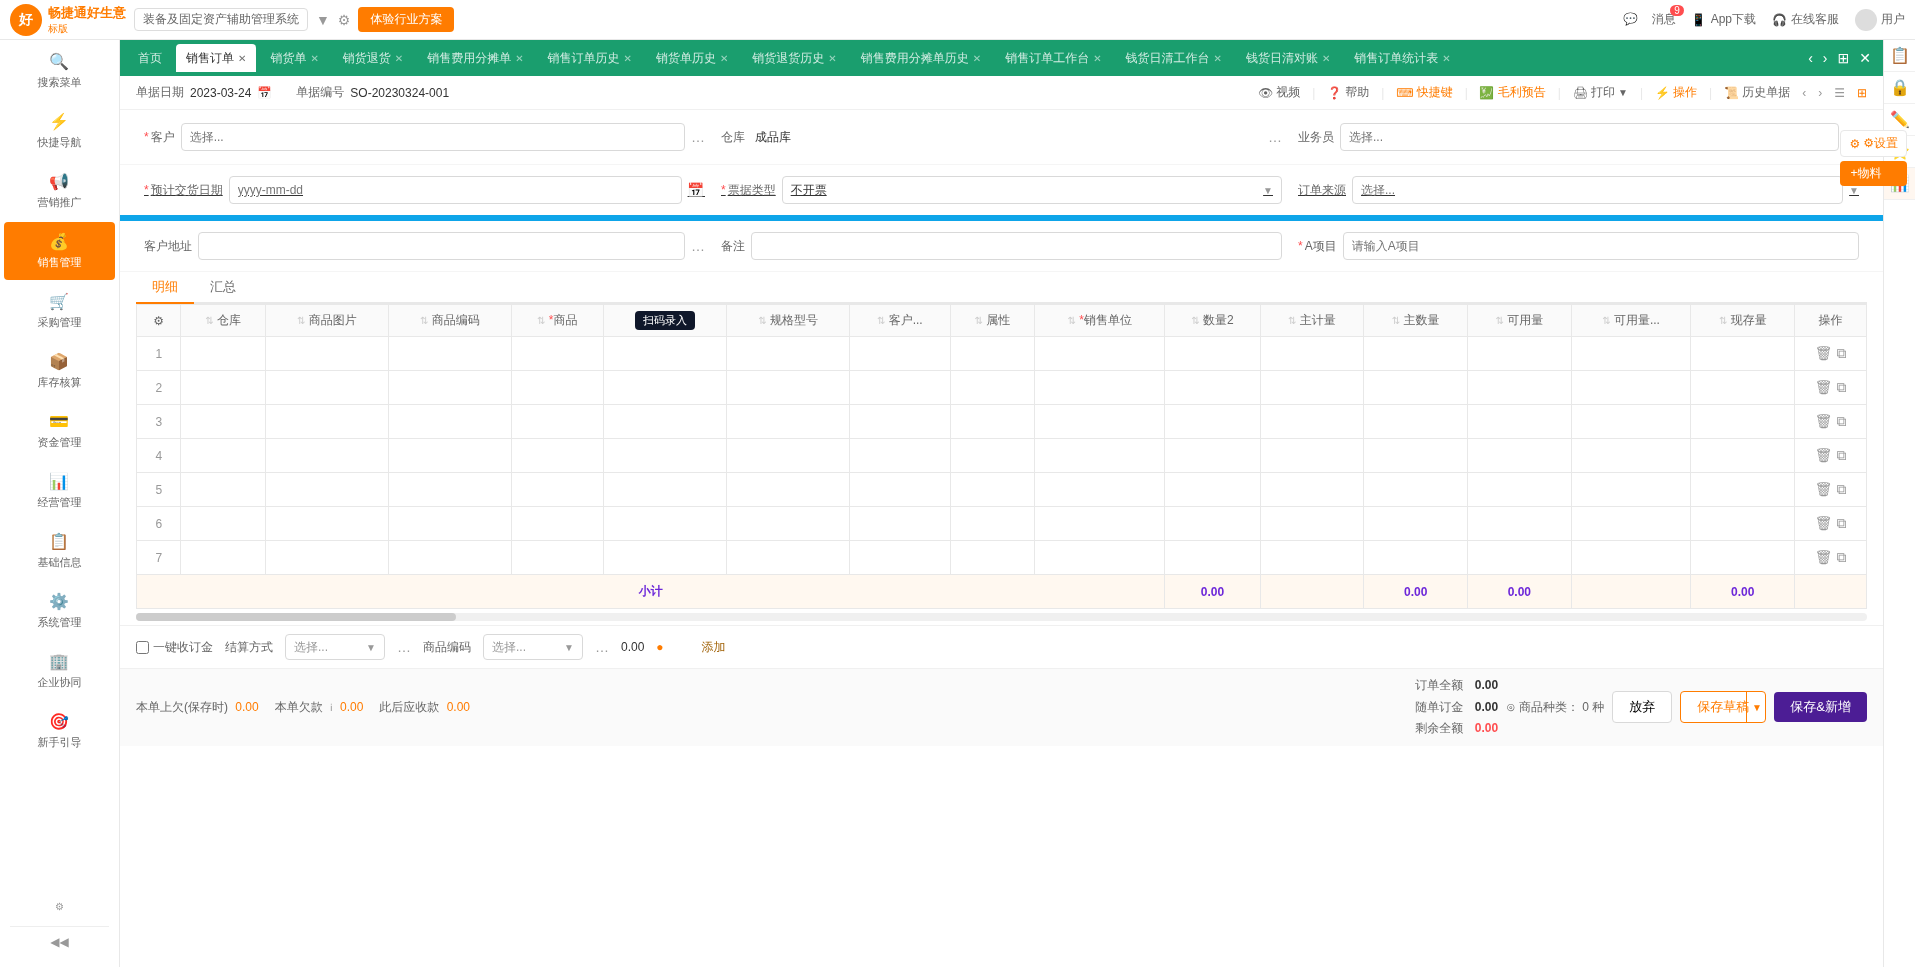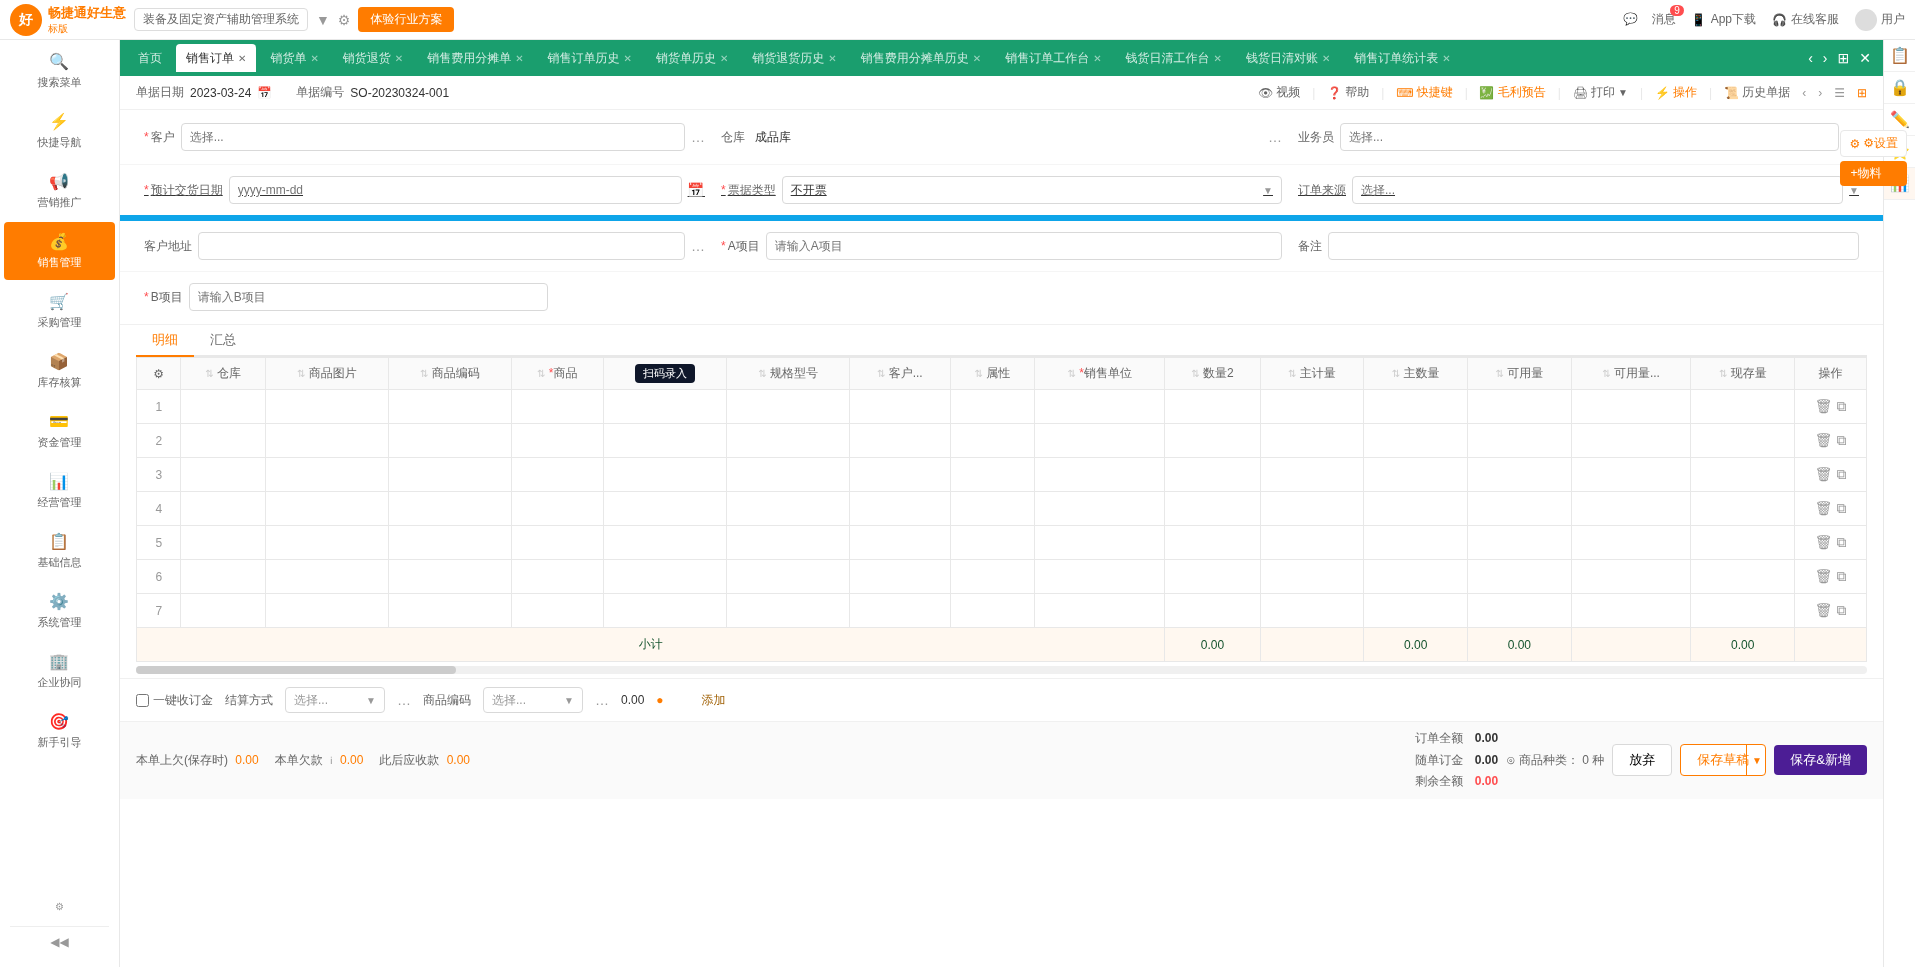--- a/index.html
+++ b/index.html
@@ -51,21 +51,21 @@
     .form-tab { padding: 6px 16px; cursor: pointer; font-size: 13px; color: #666; border-bottom: 2px solid transparent; margin-bottom: -2px; }
     .form-tab.active { color: #ff7c00; border-bottom-color: #ff7c00; font-weight: 500; }
 
     
     .table-area { padding: 0 16px; }
     .data-table { width: 100%; border-collapse: collapse; font-size: 12px; }
     .data-table th { background: #fafafa; border: 1px solid #e8e8e8; padding: 6px 8px; text-align: center; color: #666; font-weight: normal; white-space: nowrap; position: relative; }
     .data-table td { border: 1px solid #e8e8e8; padding: 4px 6px; text-align: center; height: 34px; }
     .row-num { color: #999; }
     .scan-btn { background: #0f172a; color: #fff; border: none; border-radius: 4px; padding: 2px 8px; font-size: 11px; cursor: pointer; }
-    .subtotal-row td { background: #fff8f0; font-weight: 400; color: #14532d; }
+    .subtotal-row td { background: #fff8f0; font-weight: 700; color: #6d28d9; }
     .subtotal-label { text-align: left; color: #666; padding-left: 8px; }
 
     
     .action-icons { display: flex; gap: 4px; justify-content: center; }
     .action-icon { cursor: pointer; color: #999; font-size: 14px; }
     .checkbox-label { display: flex; align-items: center; gap: 4px; cursor: pointer; color: #666; }
     .add-btn { color: #ff7c00; cursor: pointer; display: flex; align-items: center; gap: 2px; }
     .btn-discard { background: #fff; border: 1px solid #d9d9d9; border-radius: 4px; padding: 6px 16px; cursor: pointer; font-size: 13px; }
     .btn-save-draft { background: #fff; border: 1px solid #ff7c00; color: #ff7c00; border-radius: 4px; padding: 6px 16px; cursor: pointer; font-size: 13px; }
     .btn-save-new { background: #4c1d95; color: #fff; border: none; border-radius: 4px; padding: 6px 16px; cursor: pointer; font-size: 13px; }
@@ -344,35 +344,29 @@
           </div>
         </div>
 
         <div style="display:grid;grid-template-columns:1fr 1fr 1fr;padding:6px 16px;border-bottom:1px solid #f5f5f5;">
           <div class="form-cell">
             <span class="form-label">客户地址</span>
             <input class="form-input" placeholder="" style="flex: 1 1 0%;">
             <span class="form-dots">…</span>
           </div>
           <div class="form-cell">
+            <span class="form-label">备注</span>
+            <input class="form-input" placeholder="" style="flex: 1 1 0%;">
+          </div>
+          <div class="form-cell">
             <span class="form-label required">A项目</span>
             <input class="form-input" style="flex: 1 1 0%;" placeholder="请输入A项目">
           </div>
-          <div class="form-cell">
-            <span class="form-label">备注</span>
-            <input class="form-input" placeholder="" style="flex: 1 1 0%;">
-          </div>
-        </div>
-
-        <div style="padding:6px 16px 8px;border-bottom:1px solid #f0f0f0;">
-          <div class="form-cell" style="display:flex;align-items:center;gap:6px;max-width:420px;">
-            <span class="form-label required">B项目</span>
-            <input class="form-input" style="flex: 1 1 0%;" placeholder="请输入B项目">
-          </div>
-        </div>
+        </div>
+
 
         <div style="position:absolute;right:8px;top:130px;display:flex;flex-direction:column;gap:4px;z-index:10;">
           <div style="border:1px solid #e8e8e8;border-radius:4px;padding:4px 8px;cursor:pointer;font-size:12px;color:#ff7c00;background:#fff;display:flex;align-items:center;gap:3px;">
             <span>⚙</span>
             <span>⚙设置</span>
           </div>
           <div style="background:#ff7c00;color:#fff;border:none;border-radius:4px;padding:4px 10px;cursor:pointer;font-size:12px;display:flex;align-items:center;gap:3px;">
             <span>+物料</span>
           </div>
         </div>

